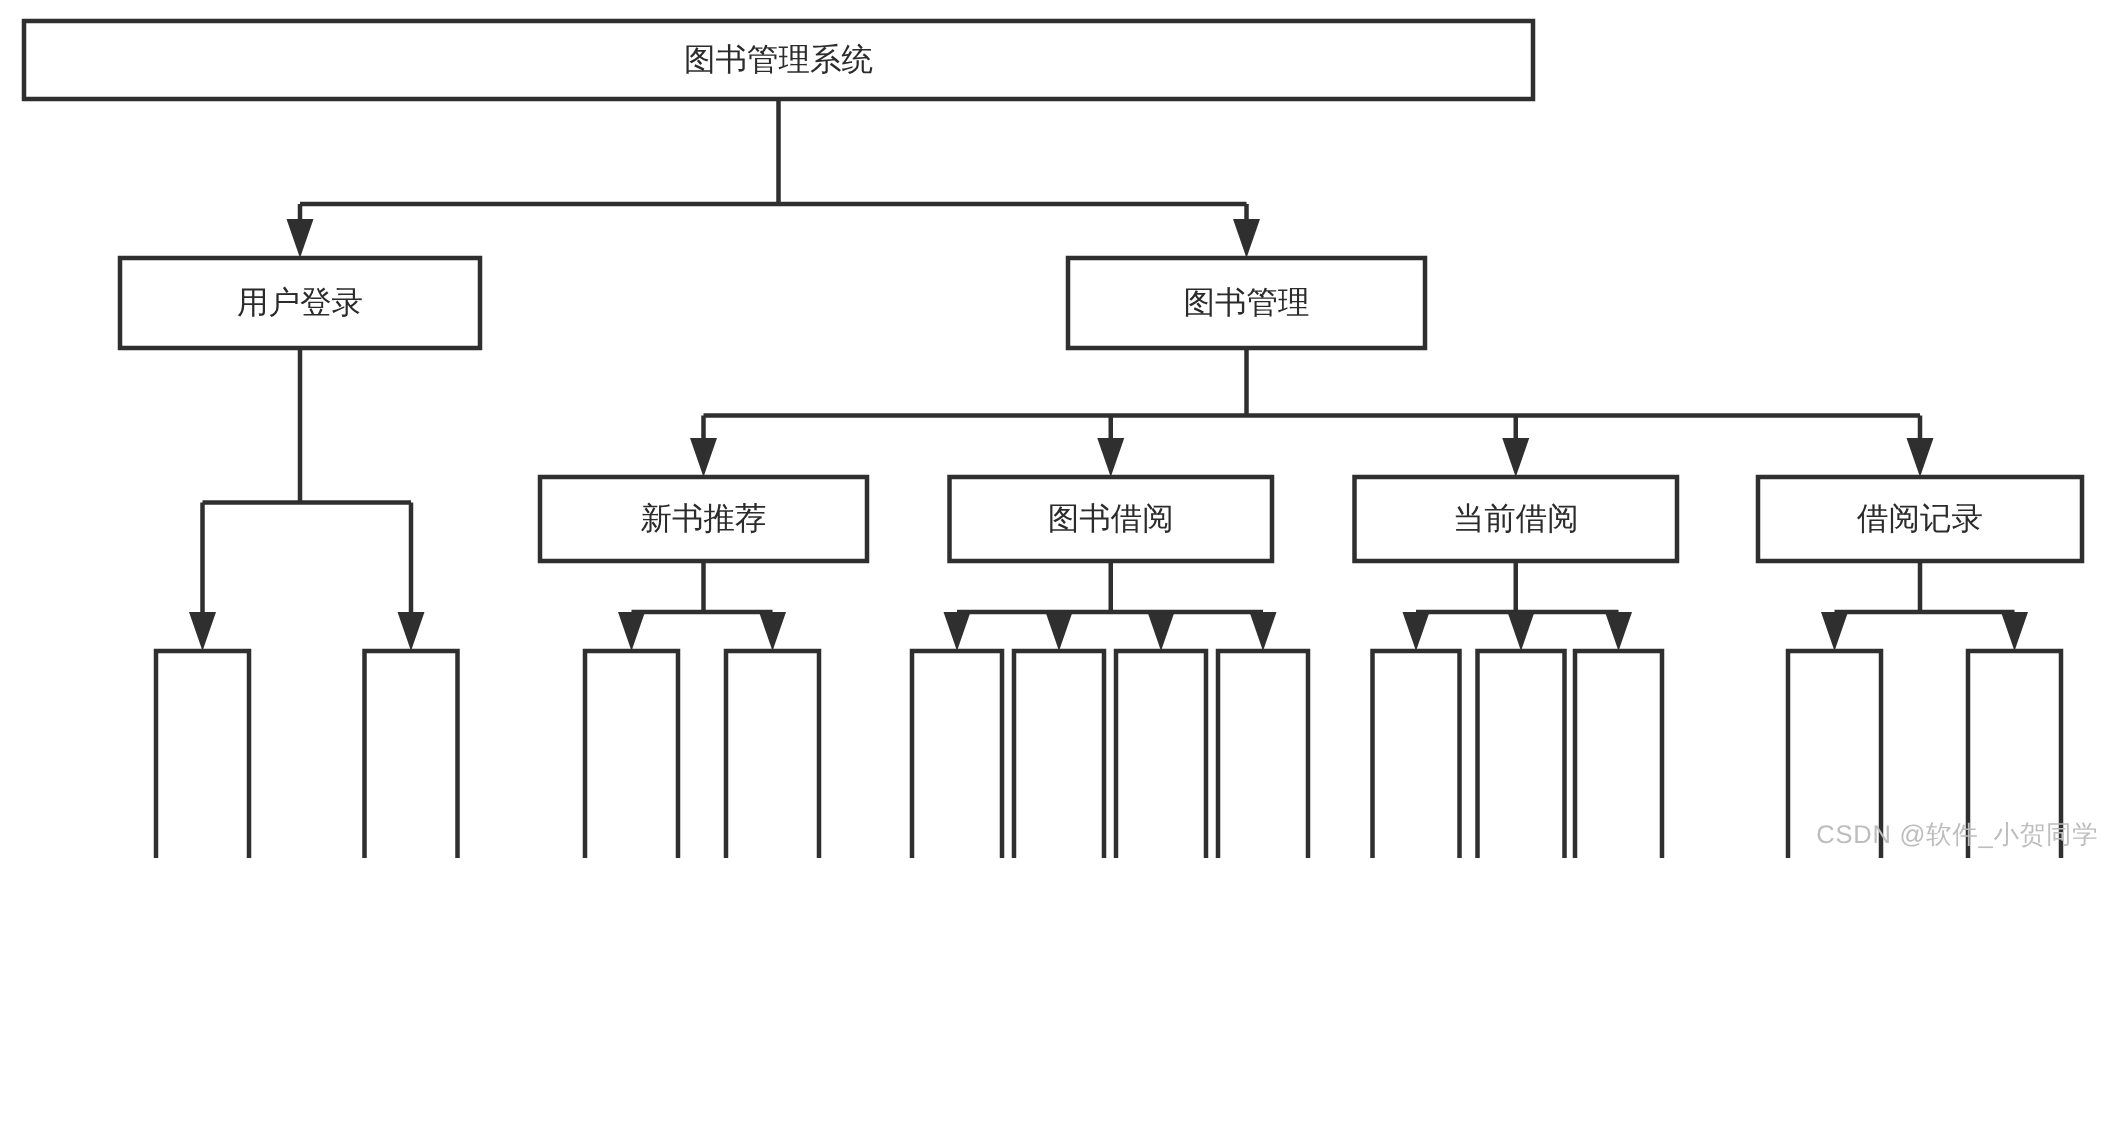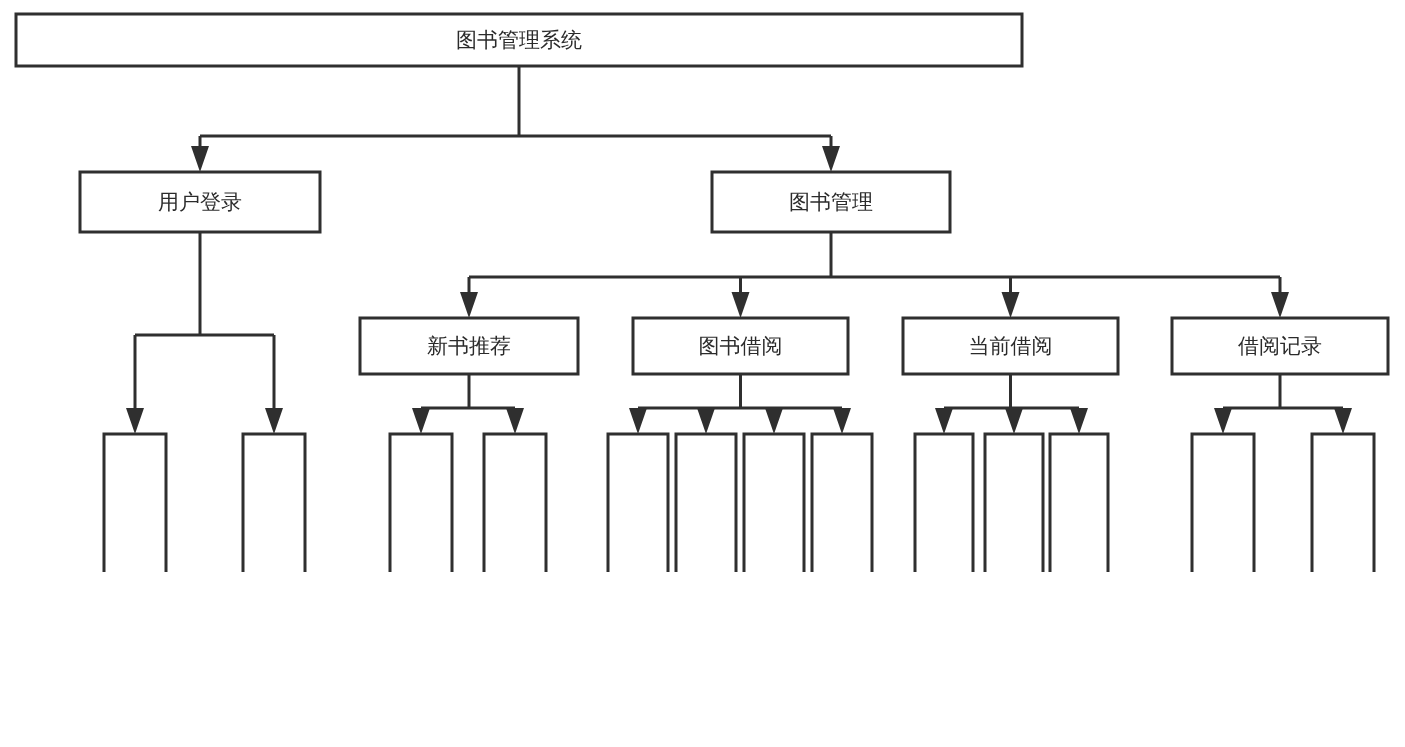--- a/index.html
+++ b/index.html
@@ -174,13 +174,14 @@
       <div class="node-label-v" style="left: 608px; top: 444px; width: 60px; height: 279px;">查询图书</div>
       <div class="node-label-v" style="left: 676px; top: 444px; width: 60px; height: 279px;">新增图书（管理员）</div>
       <div class="node-label-v" style="left: 744px; top: 444px; width: 60px; height: 279px;">编辑图书（管理员）</div>
       <div class="node-label-v" style="left: 812px; top: 444px; width: 60px; height: 279px;">借阅图书</div>
       <div class="node-label-v" style="left: 915px; top: 444px; width: 58px; height: 279px;">查询图书</div>
       <div class="node-label-v" style="left: 985px; top: 444px; width: 58px; height: 279px;">归还图书</div>
       <div class="node-label-v" style="left: 1050px; top: 444px; width: 58px; height: 279px;">确认归还（管理员）</div>
       <div class="node-label-v" style="left: 1192px; top: 444px; width: 62px; height: 279px;">新增借阅记录</div>
       <div class="node-label-v" style="left: 1312px; top: 444px; width: 62px; height: 279px;">查询借阅记录</div>
     </div>
+  <div class="watermark">CSDN @软件_小贺同学</div>
 </div>
 
 </body></html>

